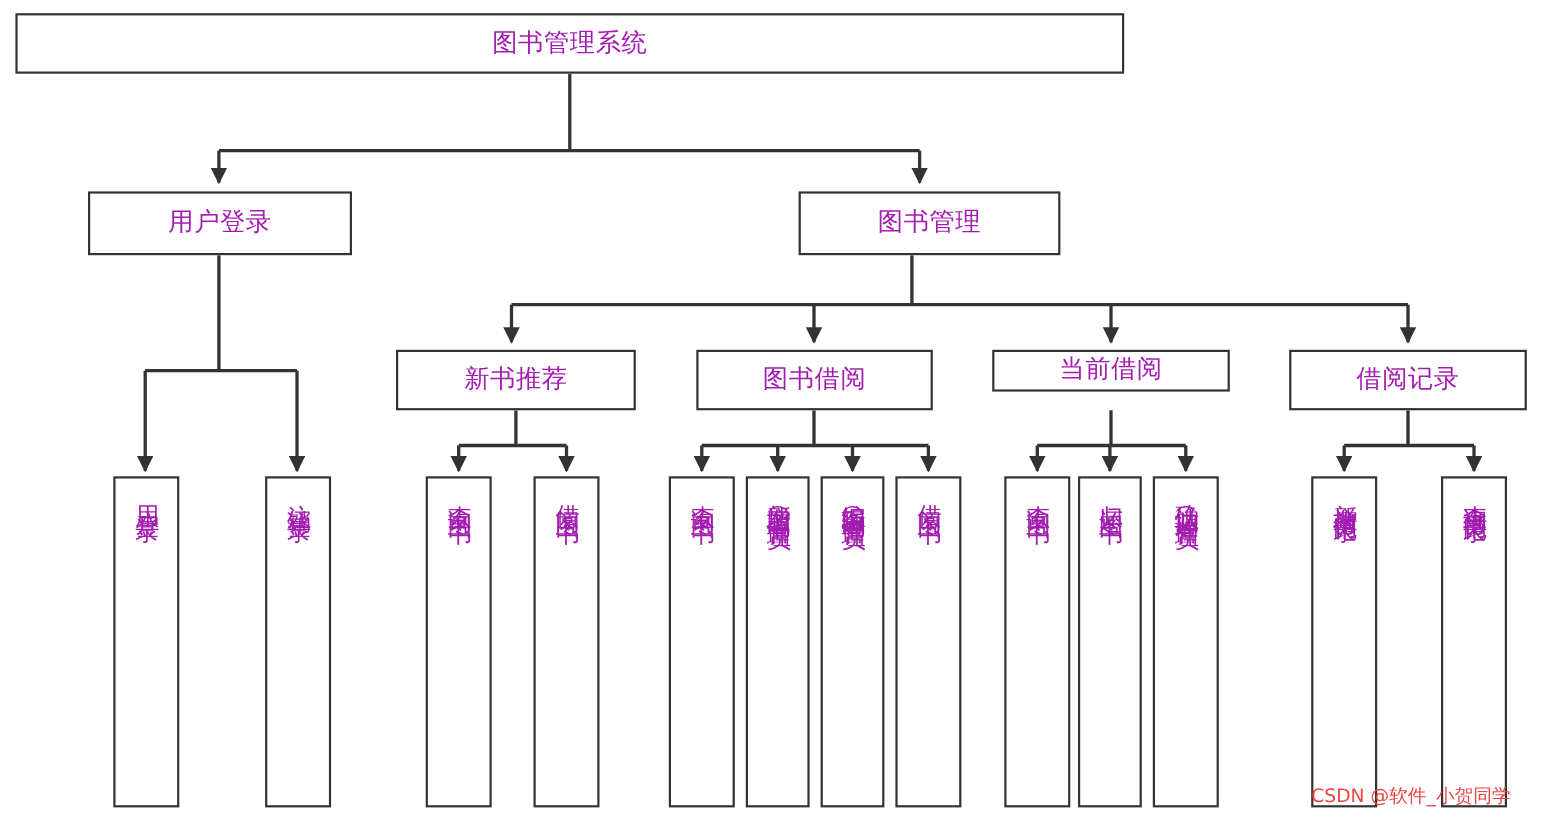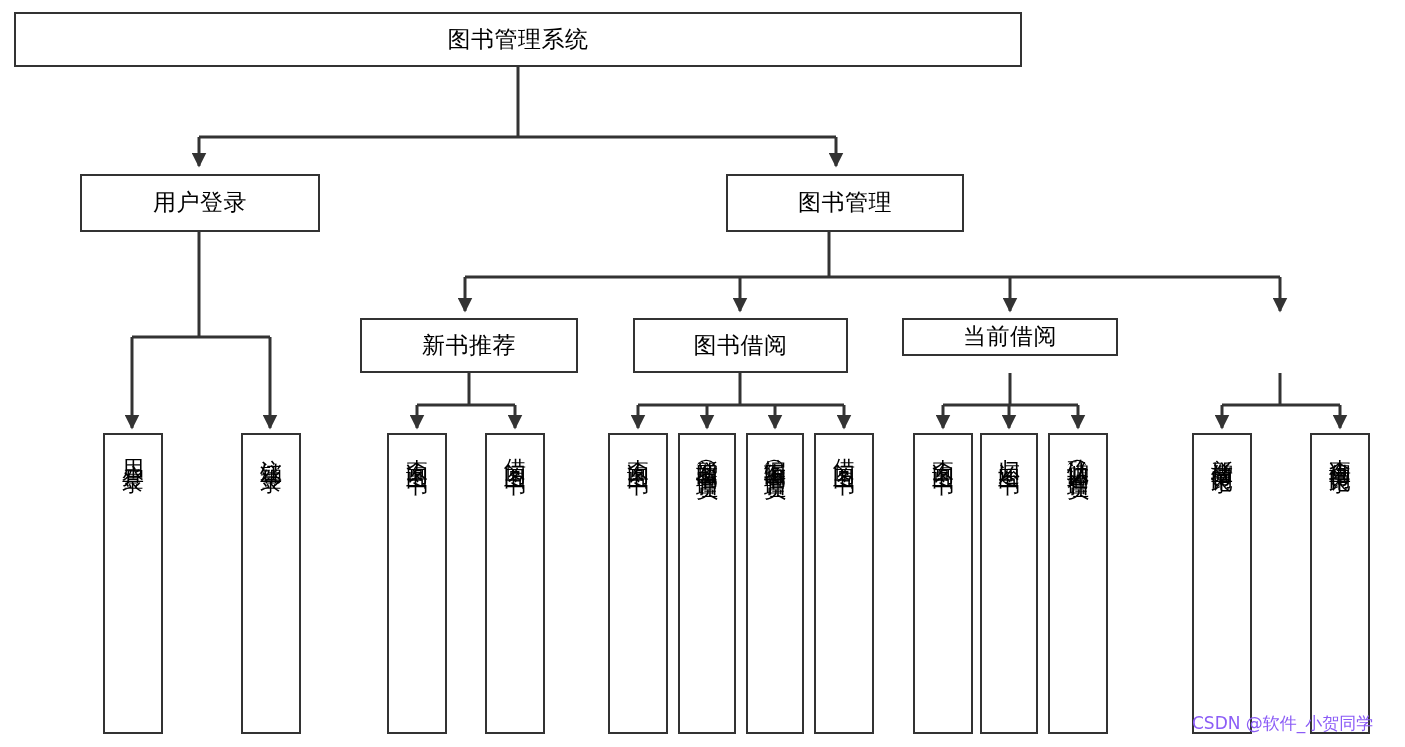--- a/index.html
+++ b/index.html
@@ -27,21 +27,21 @@
     pointer-events: none;
   }
   .node {
     position: absolute;
     box-sizing: border-box;
     background: #ffffff;
     border: 2px solid #333333;
     display: flex;
     align-items: center;
     justify-content: center;
-    color: #000000;
+    color: #a21caf;
   }
   .node .label {
     display: block;
     text-align: center;
     line-height: 1.18;
     white-space: pre;
   }
   
   .node.horiz .label {
     font-size: 23px;
@@ -65,21 +65,21 @@
     white-space: nowrap;
   }
   .node.vert.long .label {
     letter-spacing: 3px;
   }
   .watermark {
     position: absolute;
     left: 1192px;
     top: 712px;
     font-size: 17px;
-    color: #8b5cf6;
+    color: #ef4444;
     white-space: nowrap;
     font-family: "DejaVu Sans", "Liberation Sans", sans-serif;
   }
 </style>
 </head>
 <body>
 
 <div id="canvas">
 
   <svg id="edges" viewBox="0 0 1405 747" xmlns="http://www.w3.org/2000/svg">
@@ -149,20 +149,23 @@
   </div>
 
   <div class="node horiz" style="left:360px; top:318px; width:218px; height:55px;">
     <span class="label">新书推荐</span>
   </div>
 
   <div class="node horiz" style="left:902px; top:318px; width:216px; height:38px;">
     <span class="label">当前借阅</span>
   </div>
 
+  <div class="node horiz" style="left:1172px; top:318px; width:216px; height:55px;">
+    <span class="label">借阅记录</span>
+  </div>
 
   <div class="node vert" style="left:103px; top:433px; width:60px; height:301px;">
     <span class="label">用户登录</span>
   </div>
 
   <div class="node vert" style="left:241px; top:433px; width:60px; height:301px;">
     <span class="label">注销登录</span>
   </div>
 
   <div class="node vert" style="left:387px; top:433px; width:60px; height:301px;">

